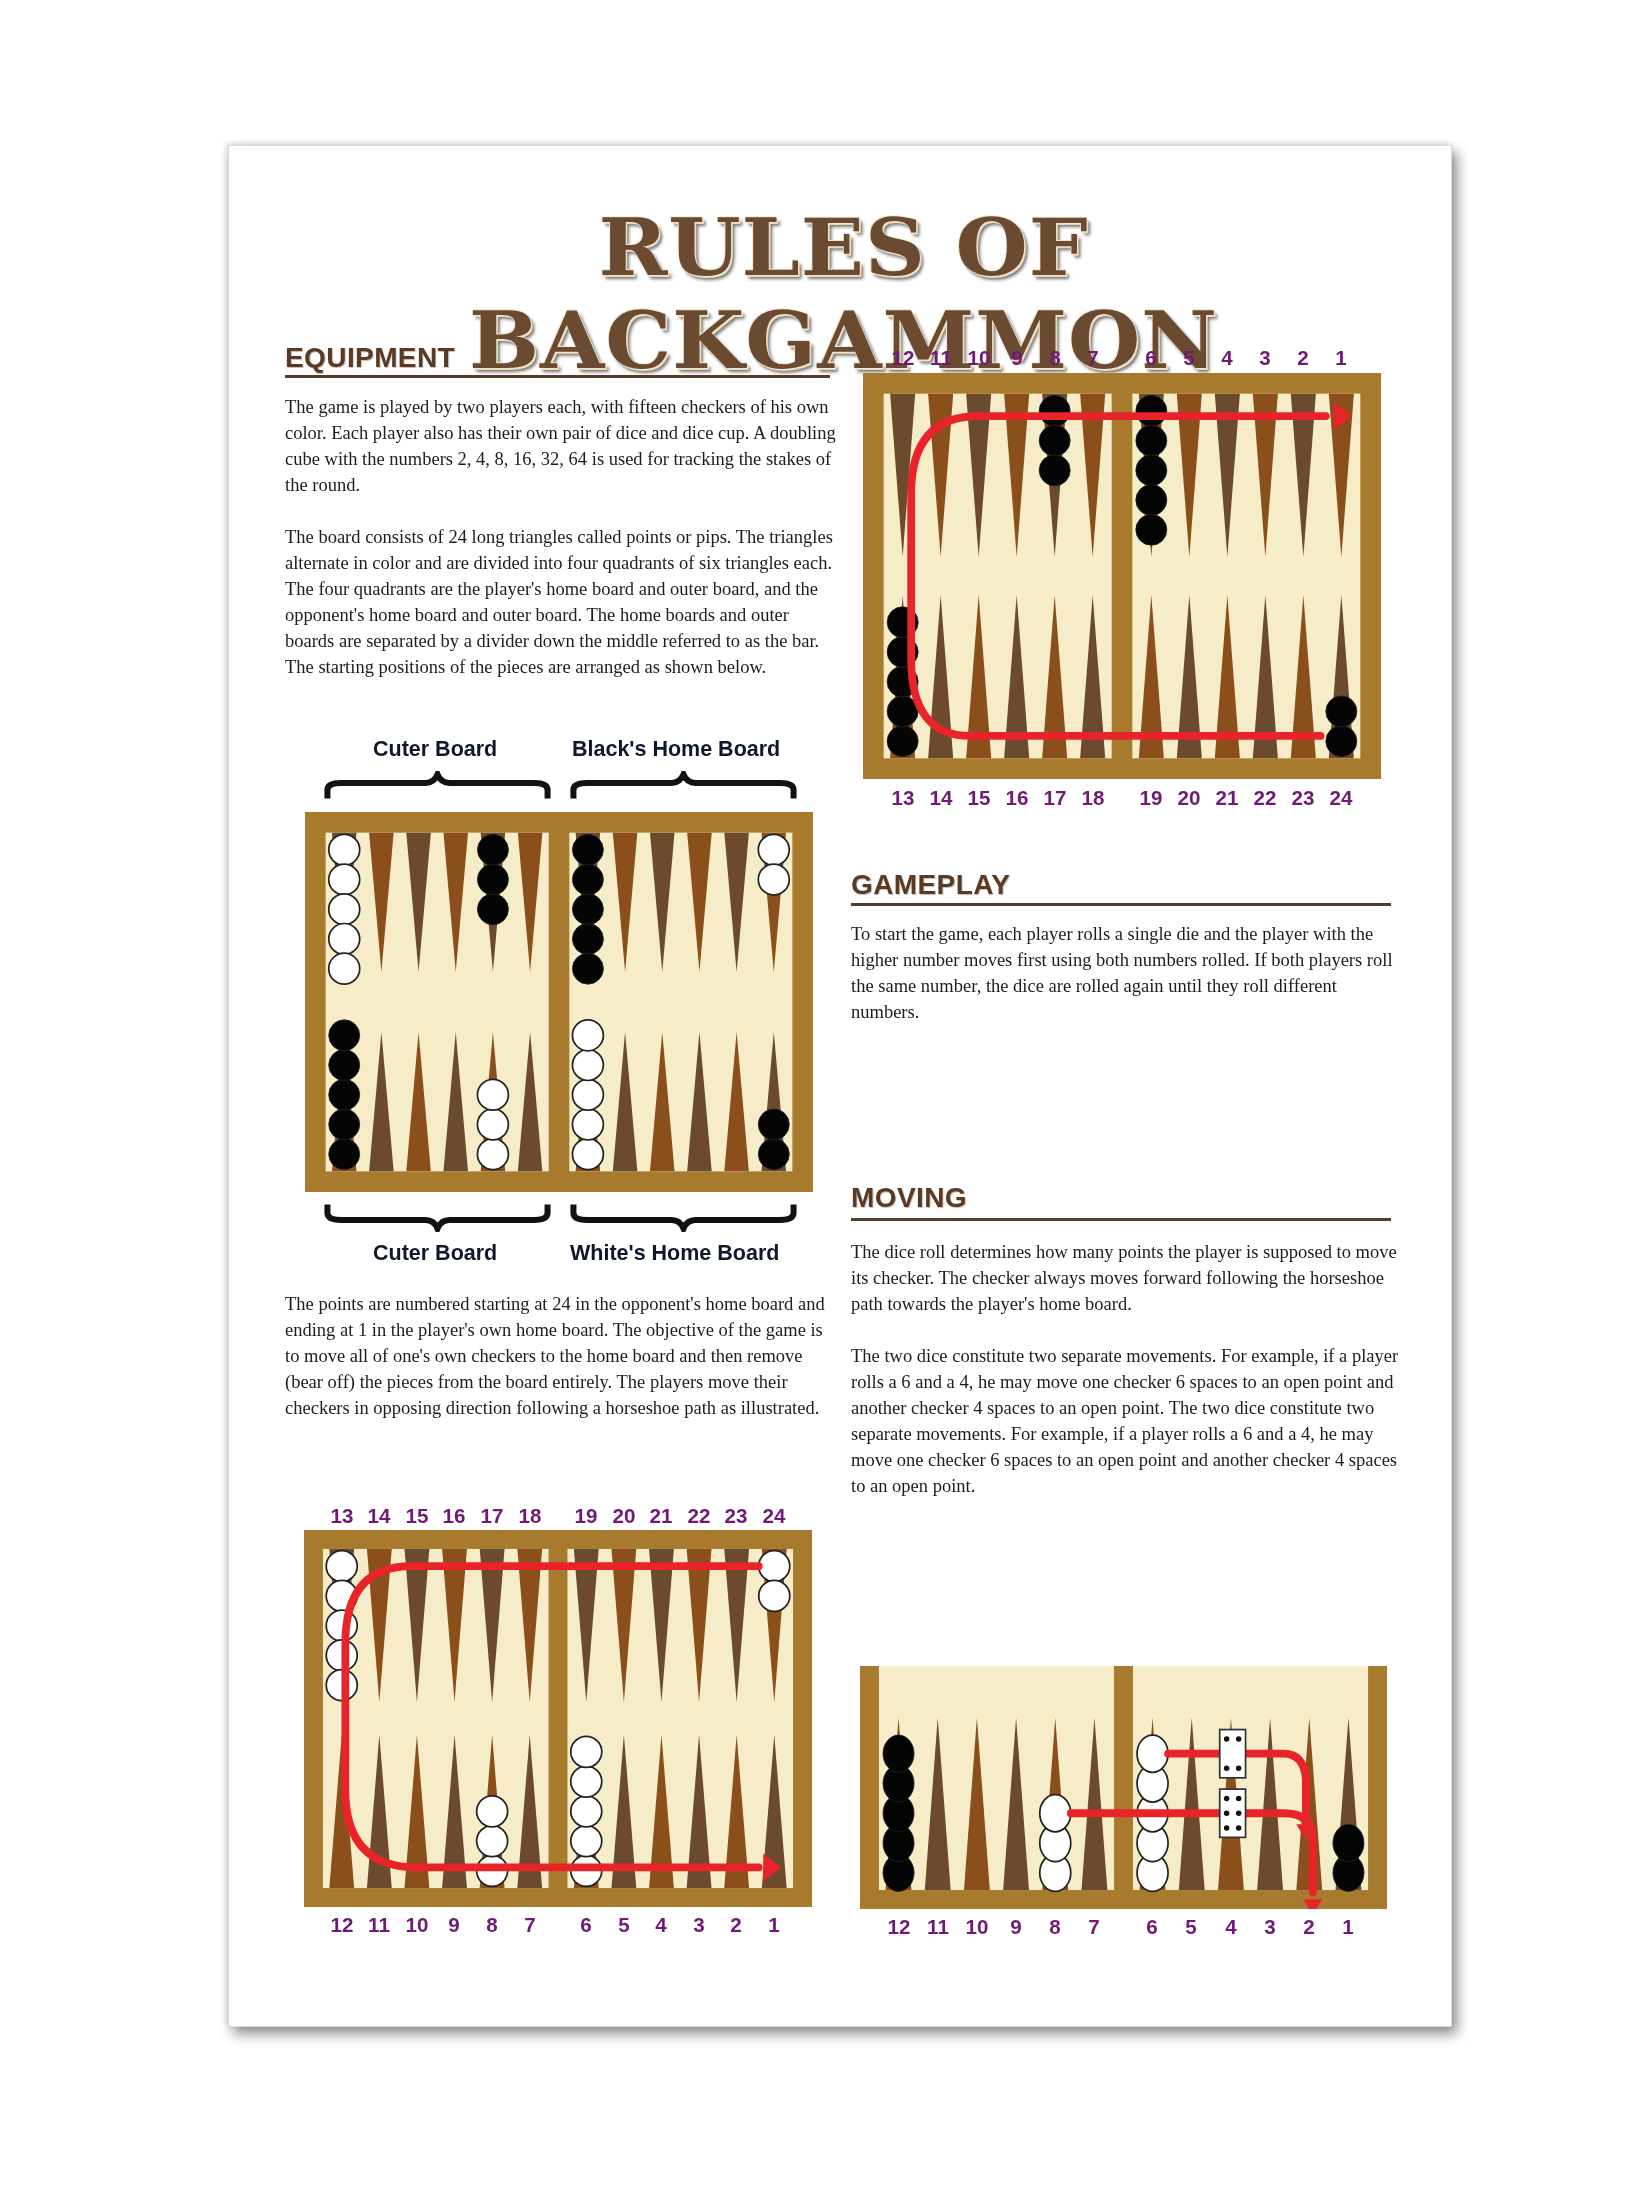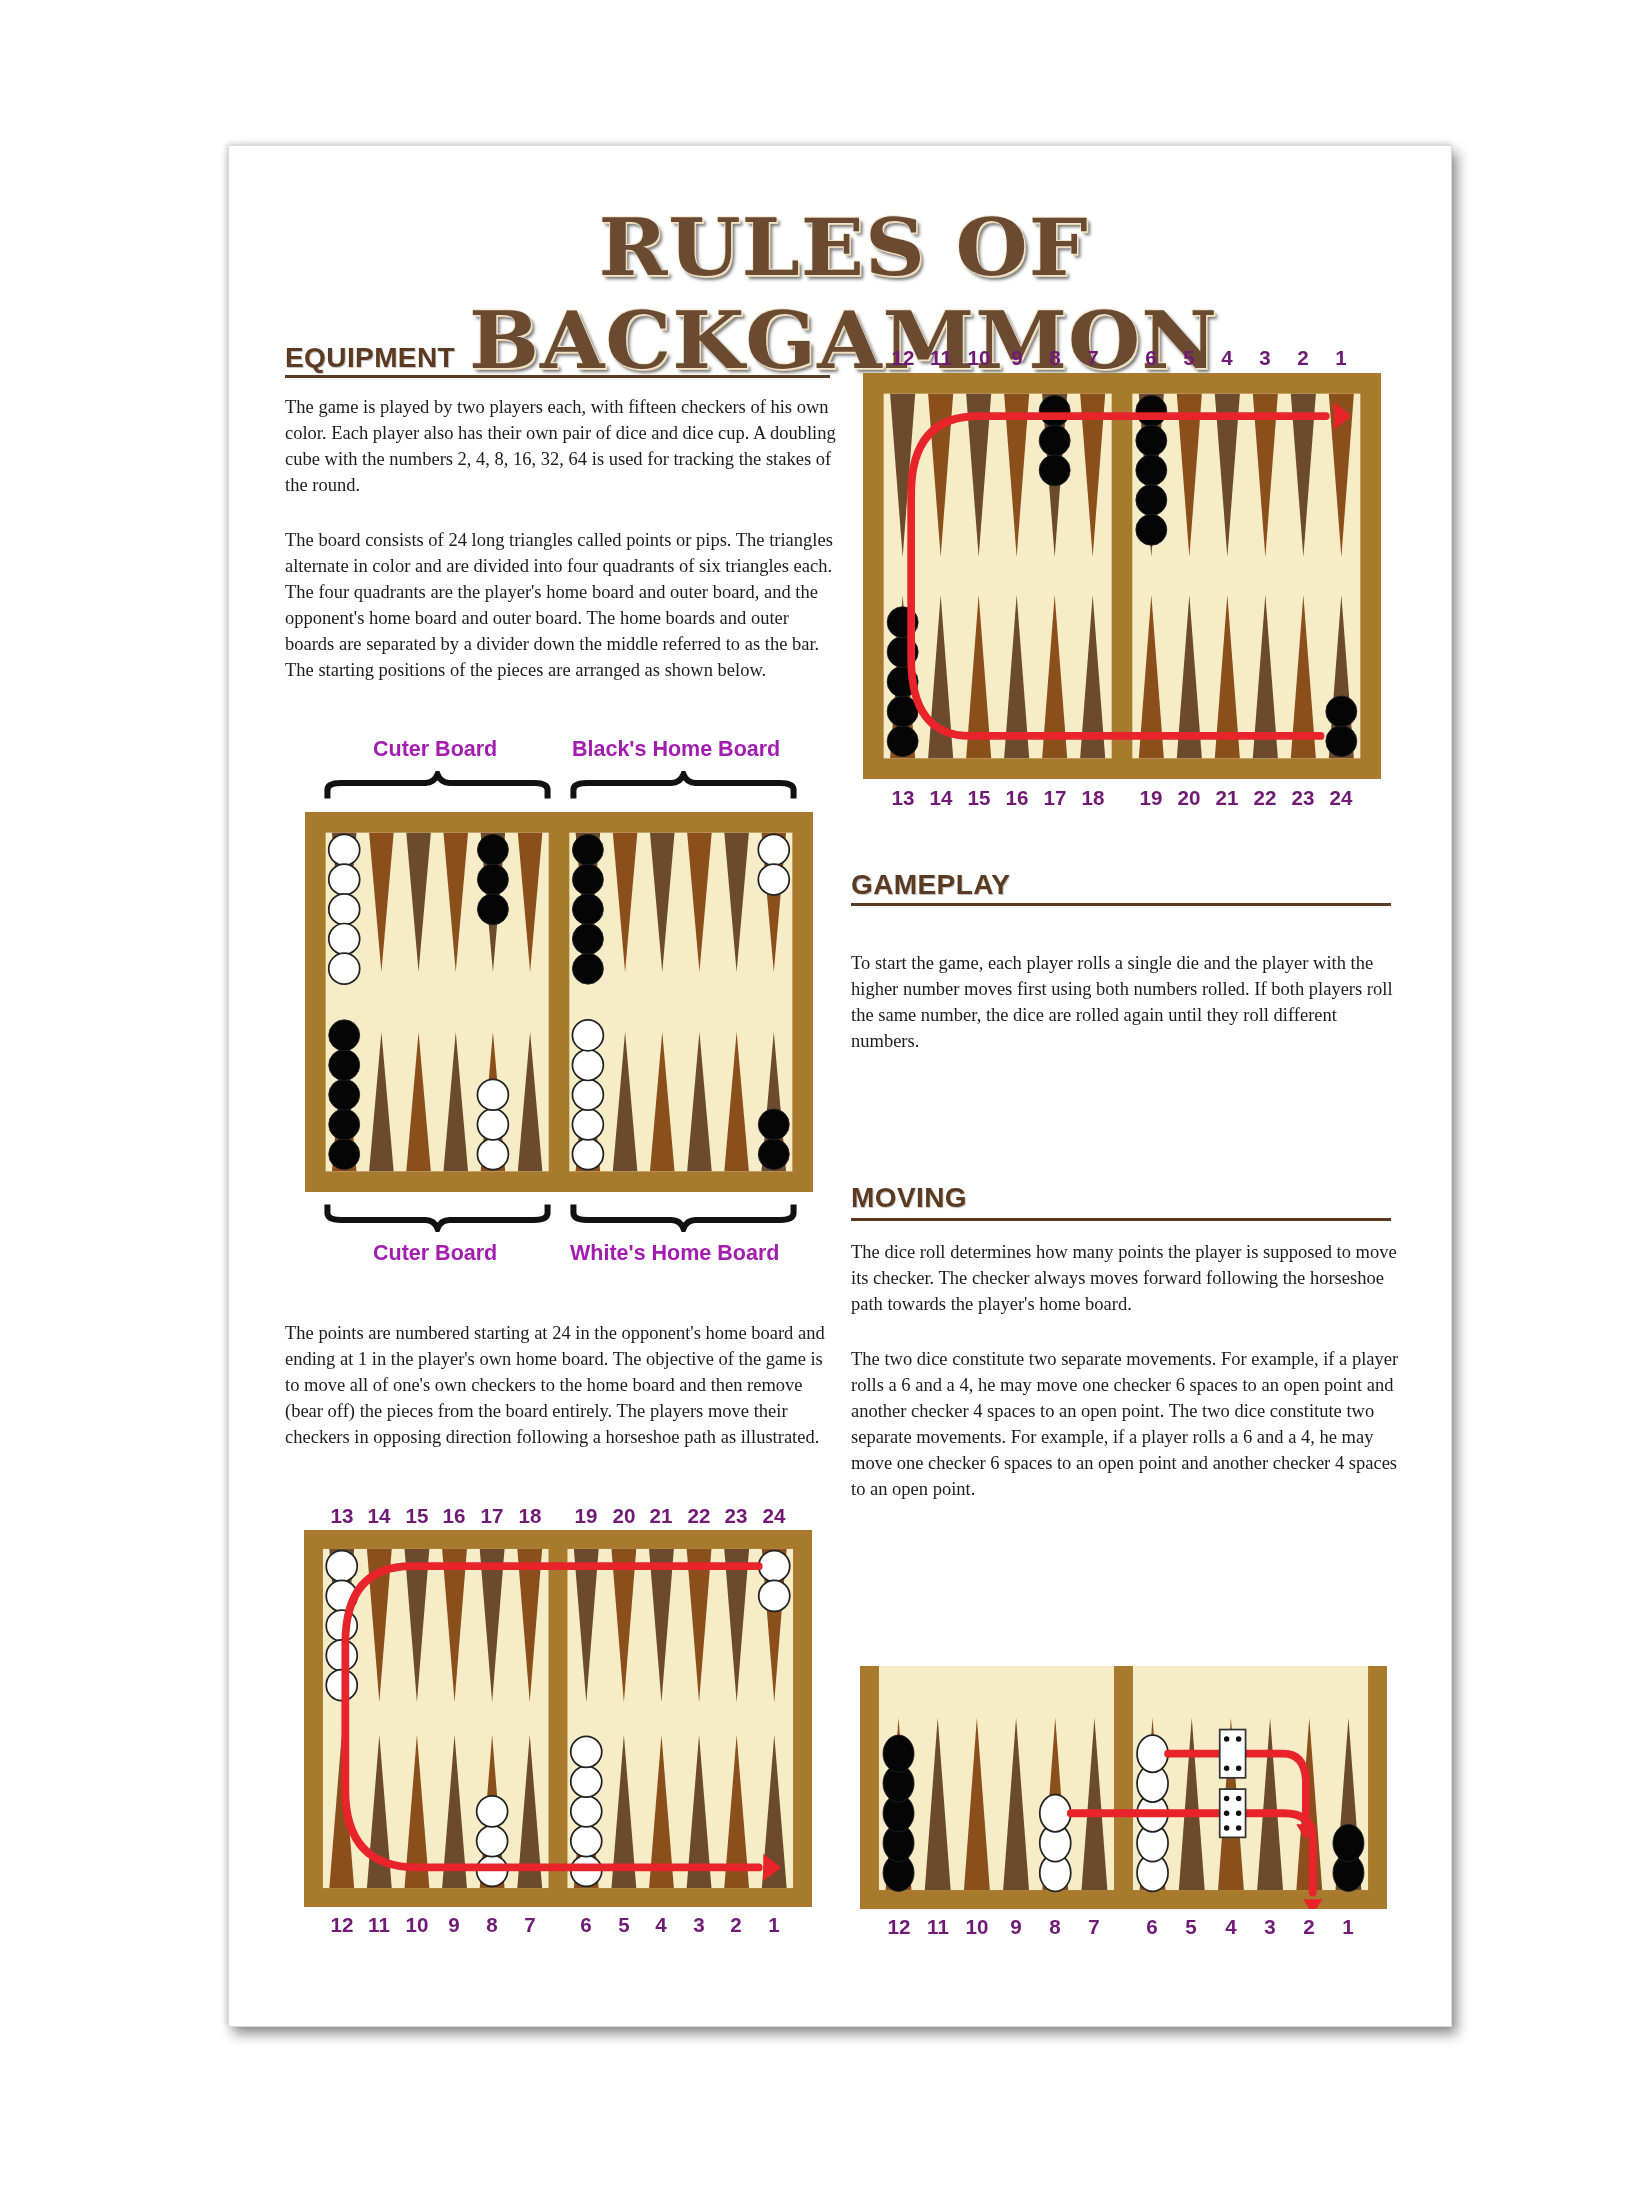--- a/index.html
+++ b/index.html
@@ -8,22 +8,22 @@
         border:0.9px solid #d8d8d8;box-shadow:5.2px 6.9px 12px rgba(0,0,0,0.45), -1.7px -1.7px 5.2px rgba(0,0,0,0.12);}
   .title{position:absolute;left:297px;top:196px;width:1093px;text-align:center;
          font-family:"DejaVu Serif","Liberation Serif",serif;font-weight:bold;font-size:83px;letter-spacing:0.9px;
          color:#6a4a30;transform:scaleY(0.95);
          text-shadow:0.9px 0.9px 0 #f2e6cf,-0.9px -0.9px 0 #f2e6cf,1.7px 1.7px 0 #e8d5b2,3.4px 4.3px 3.4px rgba(0,0,0,0.55);}
   .heading{position:absolute;font-family:"Liberation Sans",sans-serif;font-weight:bold;font-size:28px;color:#5c3a21;
            letter-spacing:0.4px;text-shadow:0.9px 0.9px 0.9px rgba(0,0,0,0.25);}
   .rule{position:absolute;height:3.4px;background:#5c3a21;}
   .para{position:absolute;font-family:"Liberation Serif",serif;font-size:18.5px;line-height:26px;color:#1c1c1c;margin:0;}
   .para p{margin:0 0 26px 0;}
-  .para p:last-child{margin-bottom:0;margin-top:29px;}
-  .lbl{position:absolute;font-family:"Liberation Sans",sans-serif;font-weight:bold;font-size:21.5px;color:#a21caf;white-space:nowrap;}
+  .para p:last-child{margin-bottom:0;}
+  .lbl{position:absolute;font-family:"Liberation Sans",sans-serif;font-weight:bold;font-size:21.5px;color:#0f172a;white-space:nowrap;}
   .board{position:absolute;}
   .board svg{display:block;width:100%;height:100%;}
   .numrow{position:absolute;font-family:"Liberation Sans",sans-serif;font-weight:bold;font-size:20.6px;color:#701a75;}
   .numrow span{position:absolute;top:0;transform:translateX(-50%);}
   .brace{position:absolute;}
 </style>
 </head>
 <body>
 
 <div class="page"></div>

